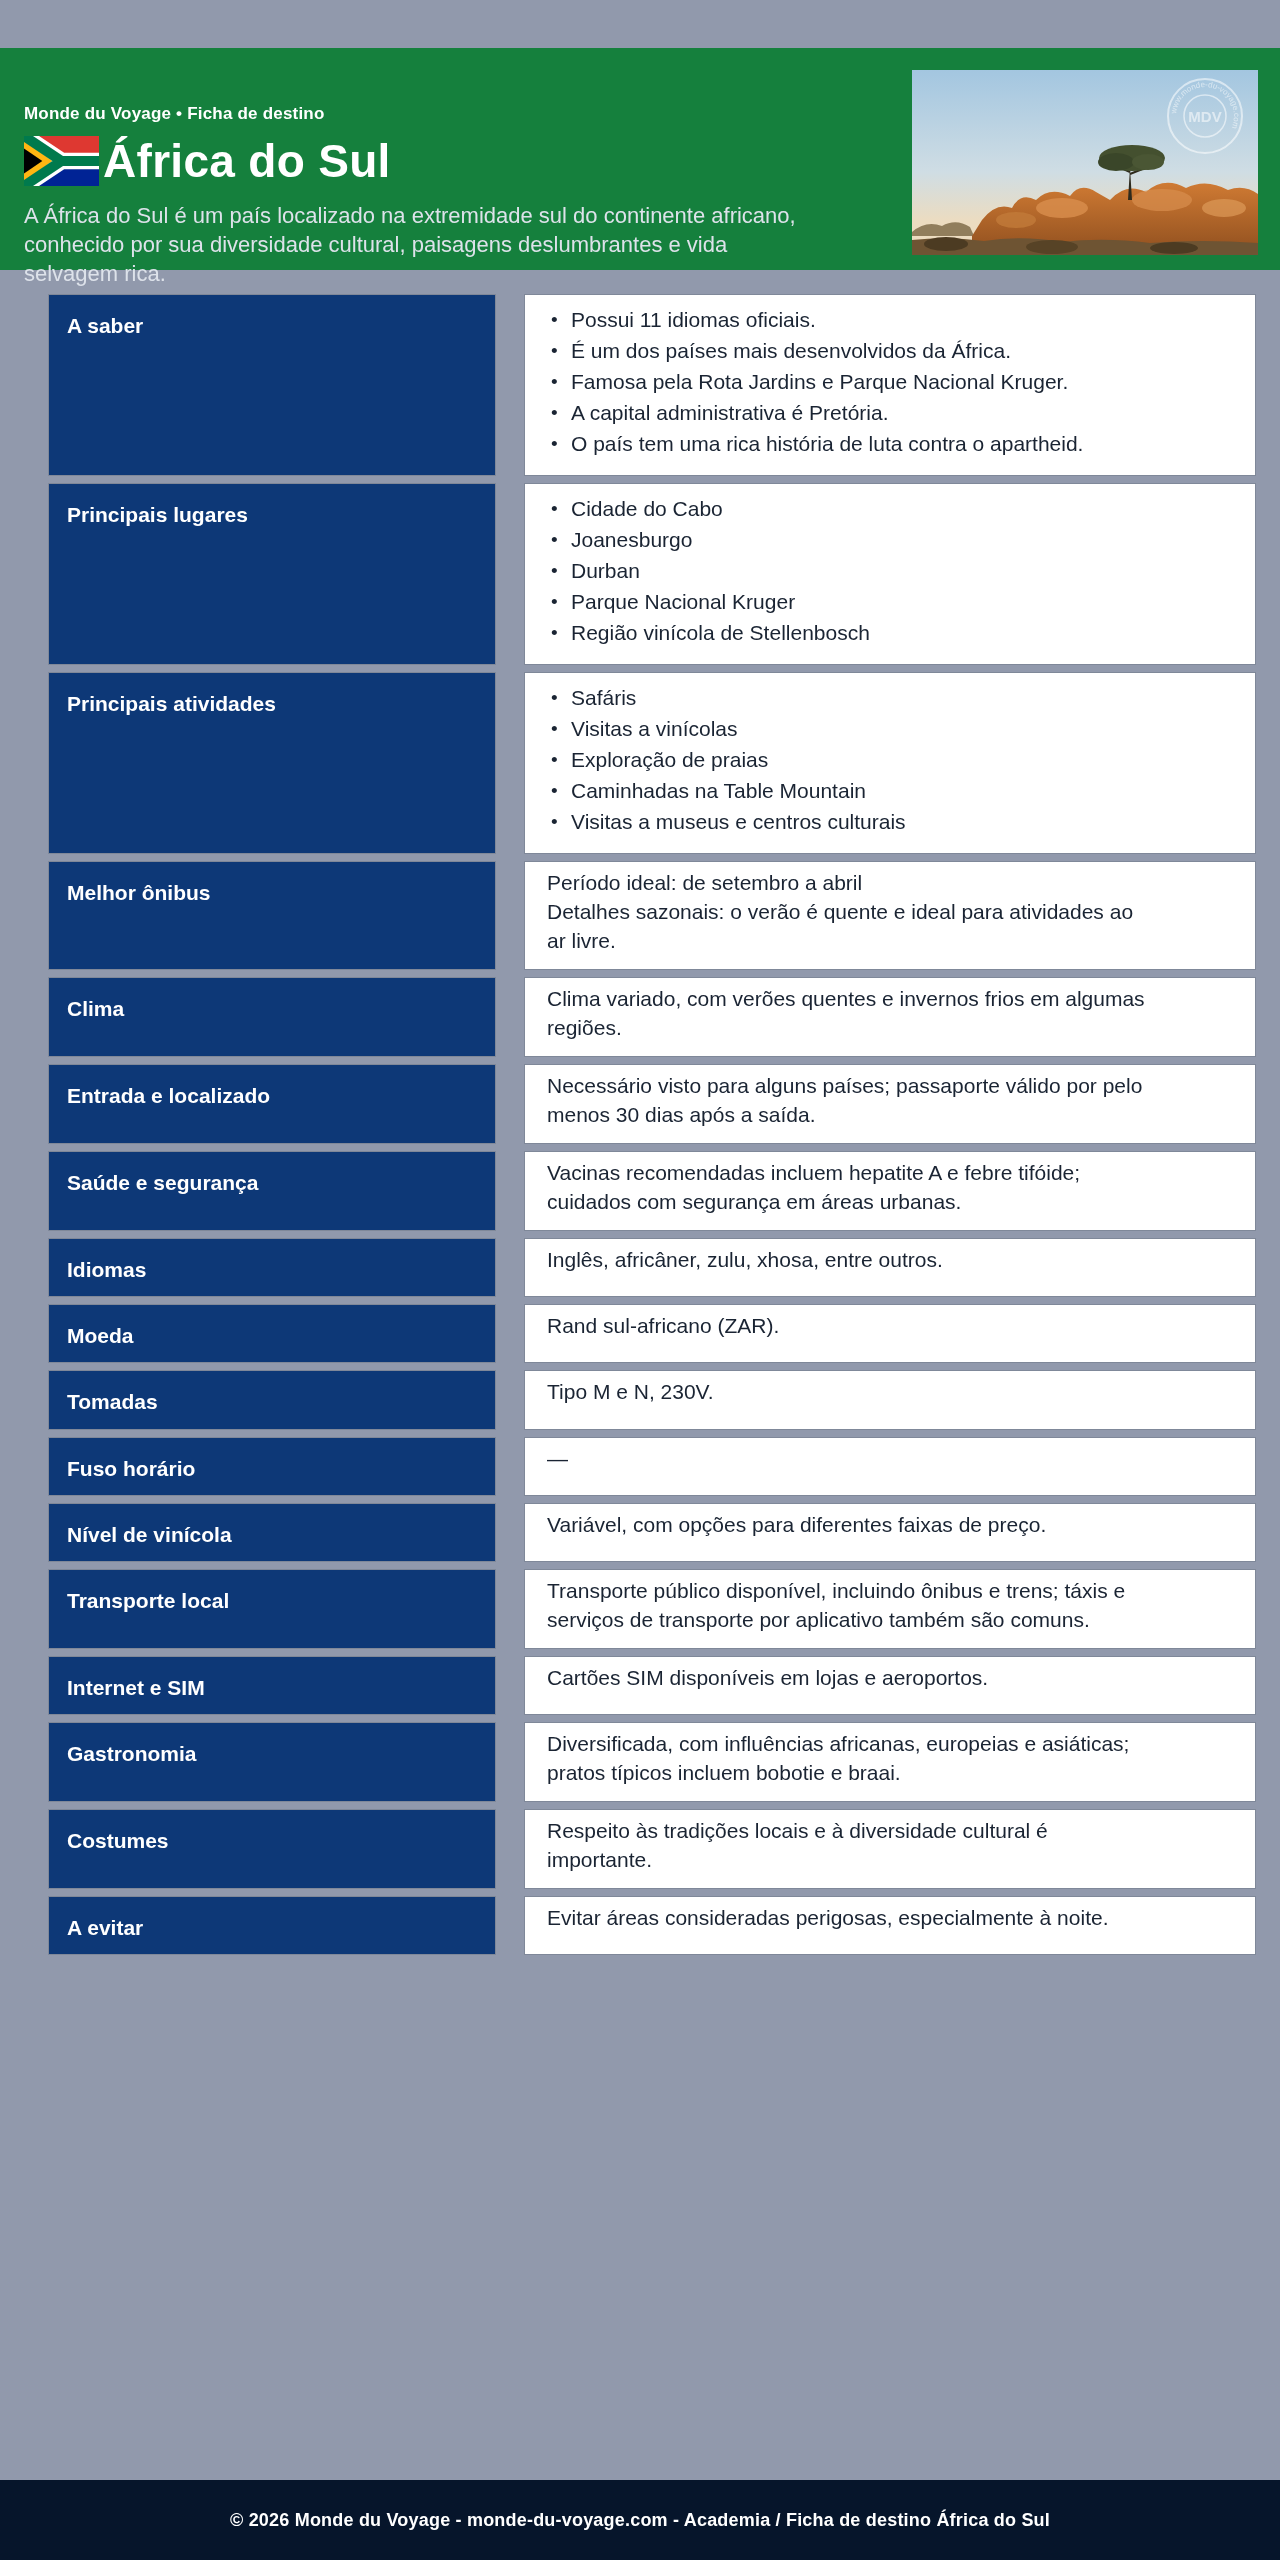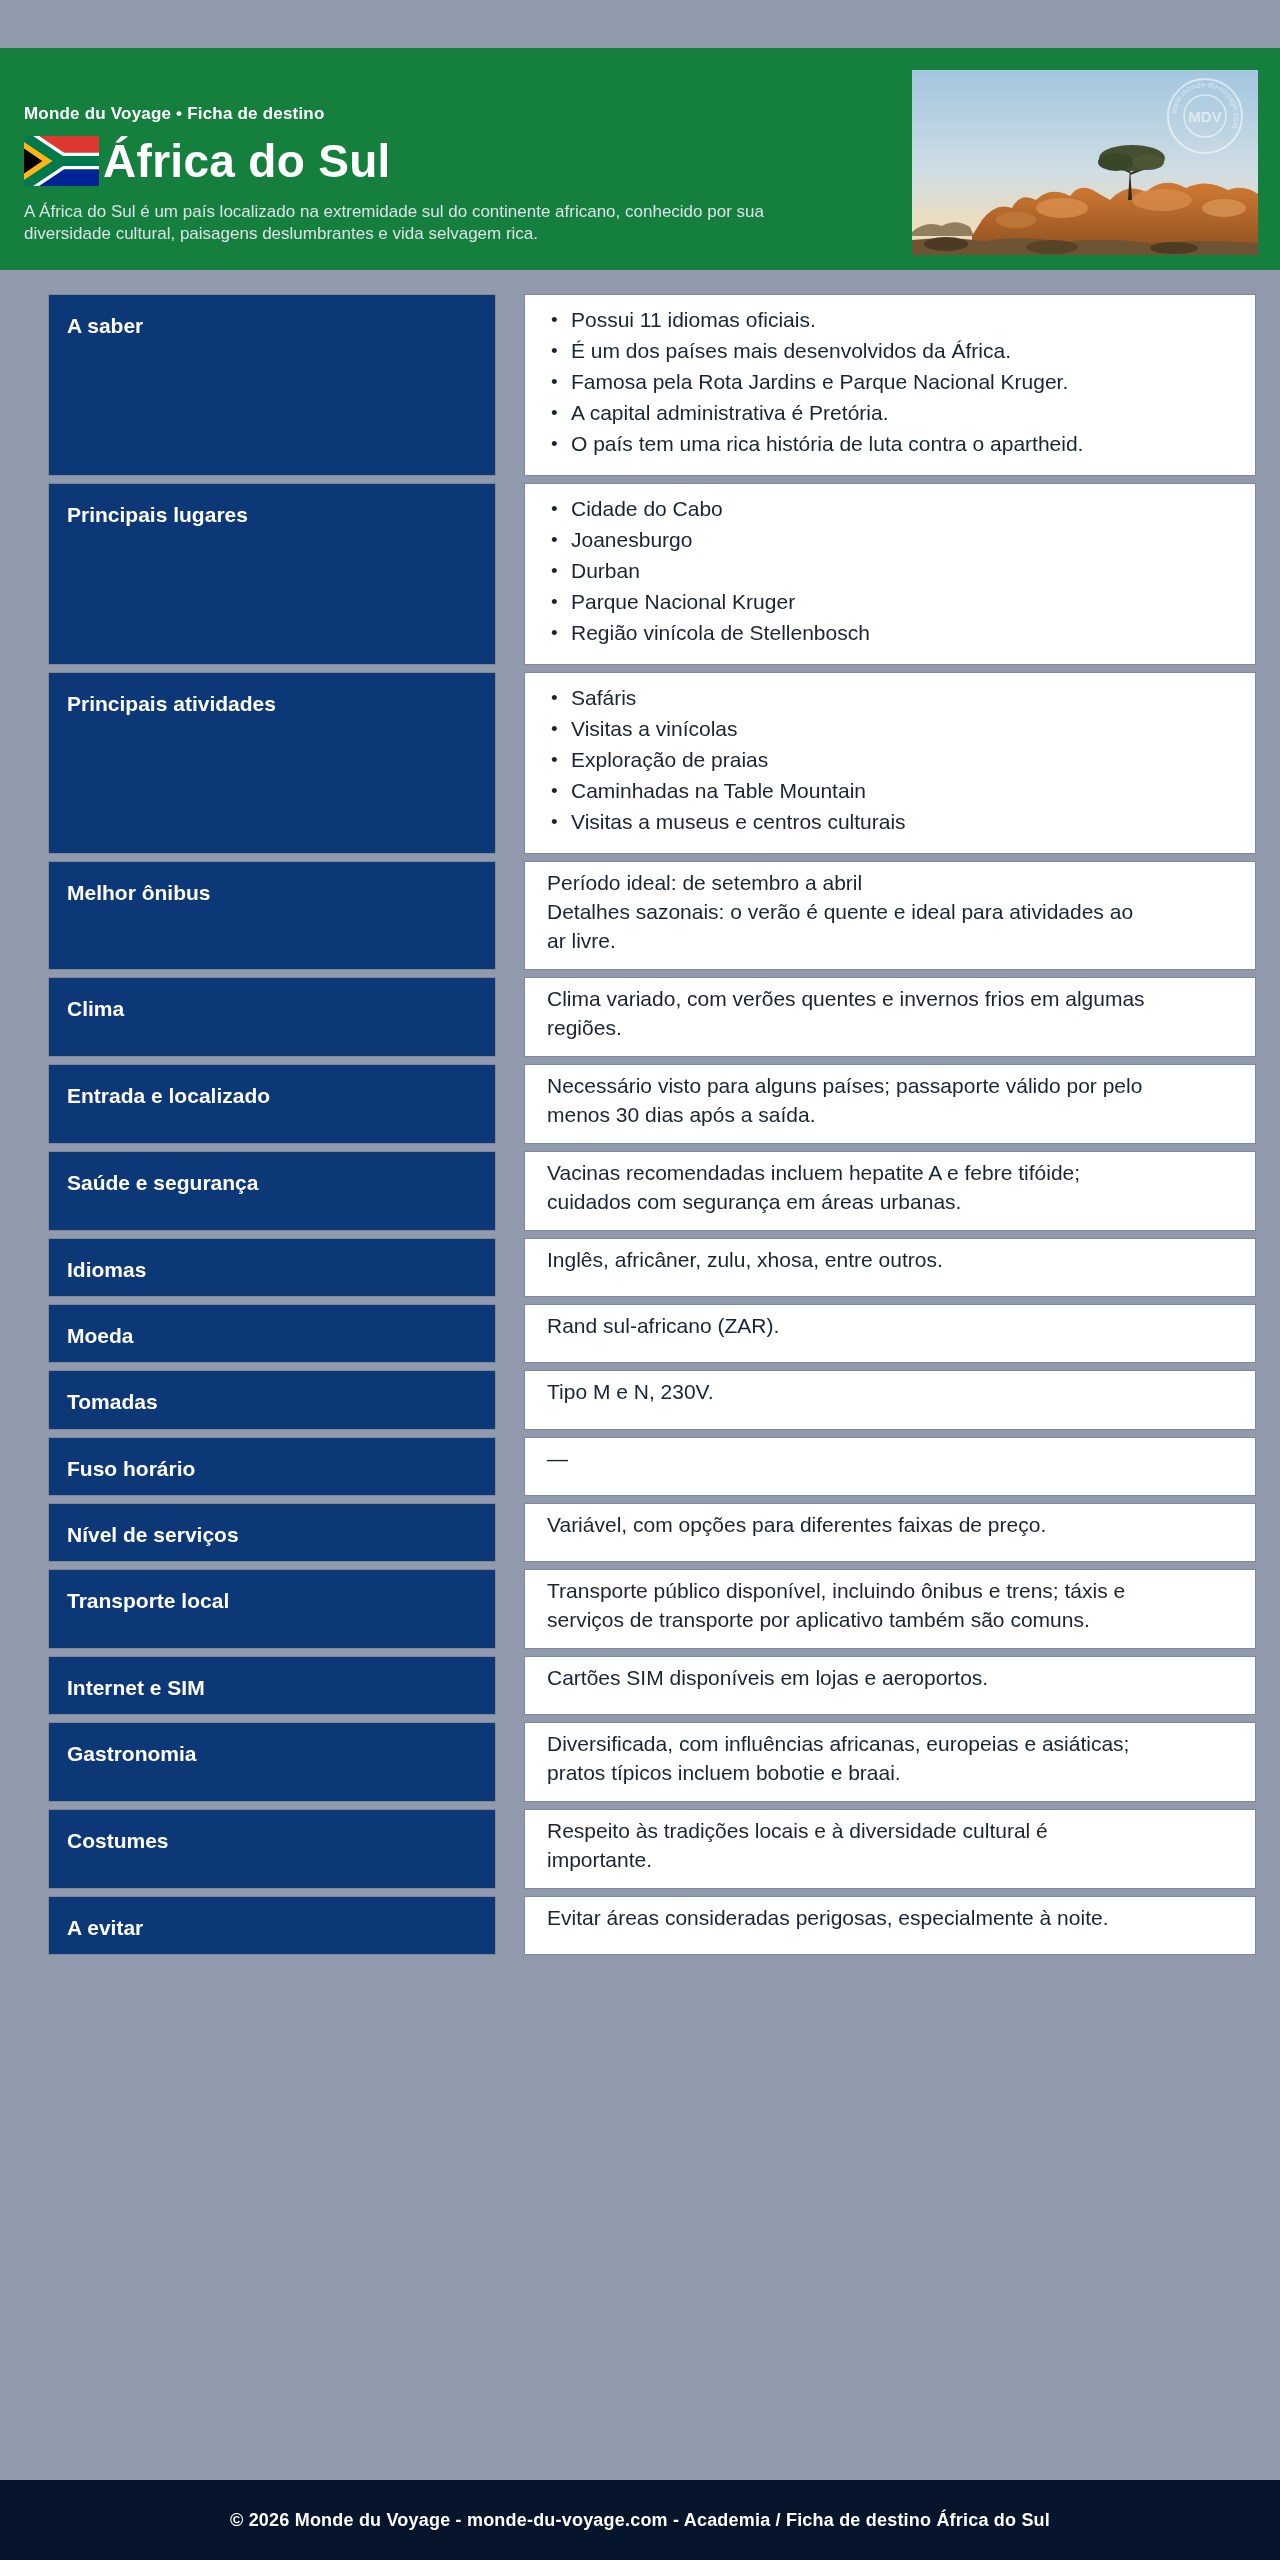--- a/index.html
+++ b/index.html
@@ -32,21 +32,21 @@
   .flag { width:75px; height:50px; display:block; flex:0 0 auto; }
   .page-title {
     font-size:46px;
     font-weight:bold;
     color:#ffffff;
     letter-spacing:.3px;
     line-height:1.05;
   }
   .description {
     margin-top:15px;
-    font-size:17px;
+    font-size:22px;
     line-height:1.32;
     color:#dde2ea;
     max-width:775px;
   }
   .photo-frame {
     position:absolute;
     top:22px;
     right:22px;
     width:346px;
     height:185px;
@@ -274,21 +274,21 @@
   </section>
 
   <section class="row">
     <div class="cell label">Fuso horário</div>
     <div class="cell content">
         <p>—</p>
       </div>
   </section>
 
   <section class="row">
-    <div class="cell label">Nível de serviços</div>
+    <div class="cell label">Nível de vinícola</div>
     <div class="cell content">
         <p>Variável, com opções para diferentes faixas de preço.</p>
       </div>
   </section>
 
   <section class="row">
     <div class="cell label">Transporte local</div>
     <div class="cell content">
         <p>Transporte público disponível, incluindo ônibus e trens; táxis e serviços de transporte por aplicativo também são comuns.</p>
       </div>

